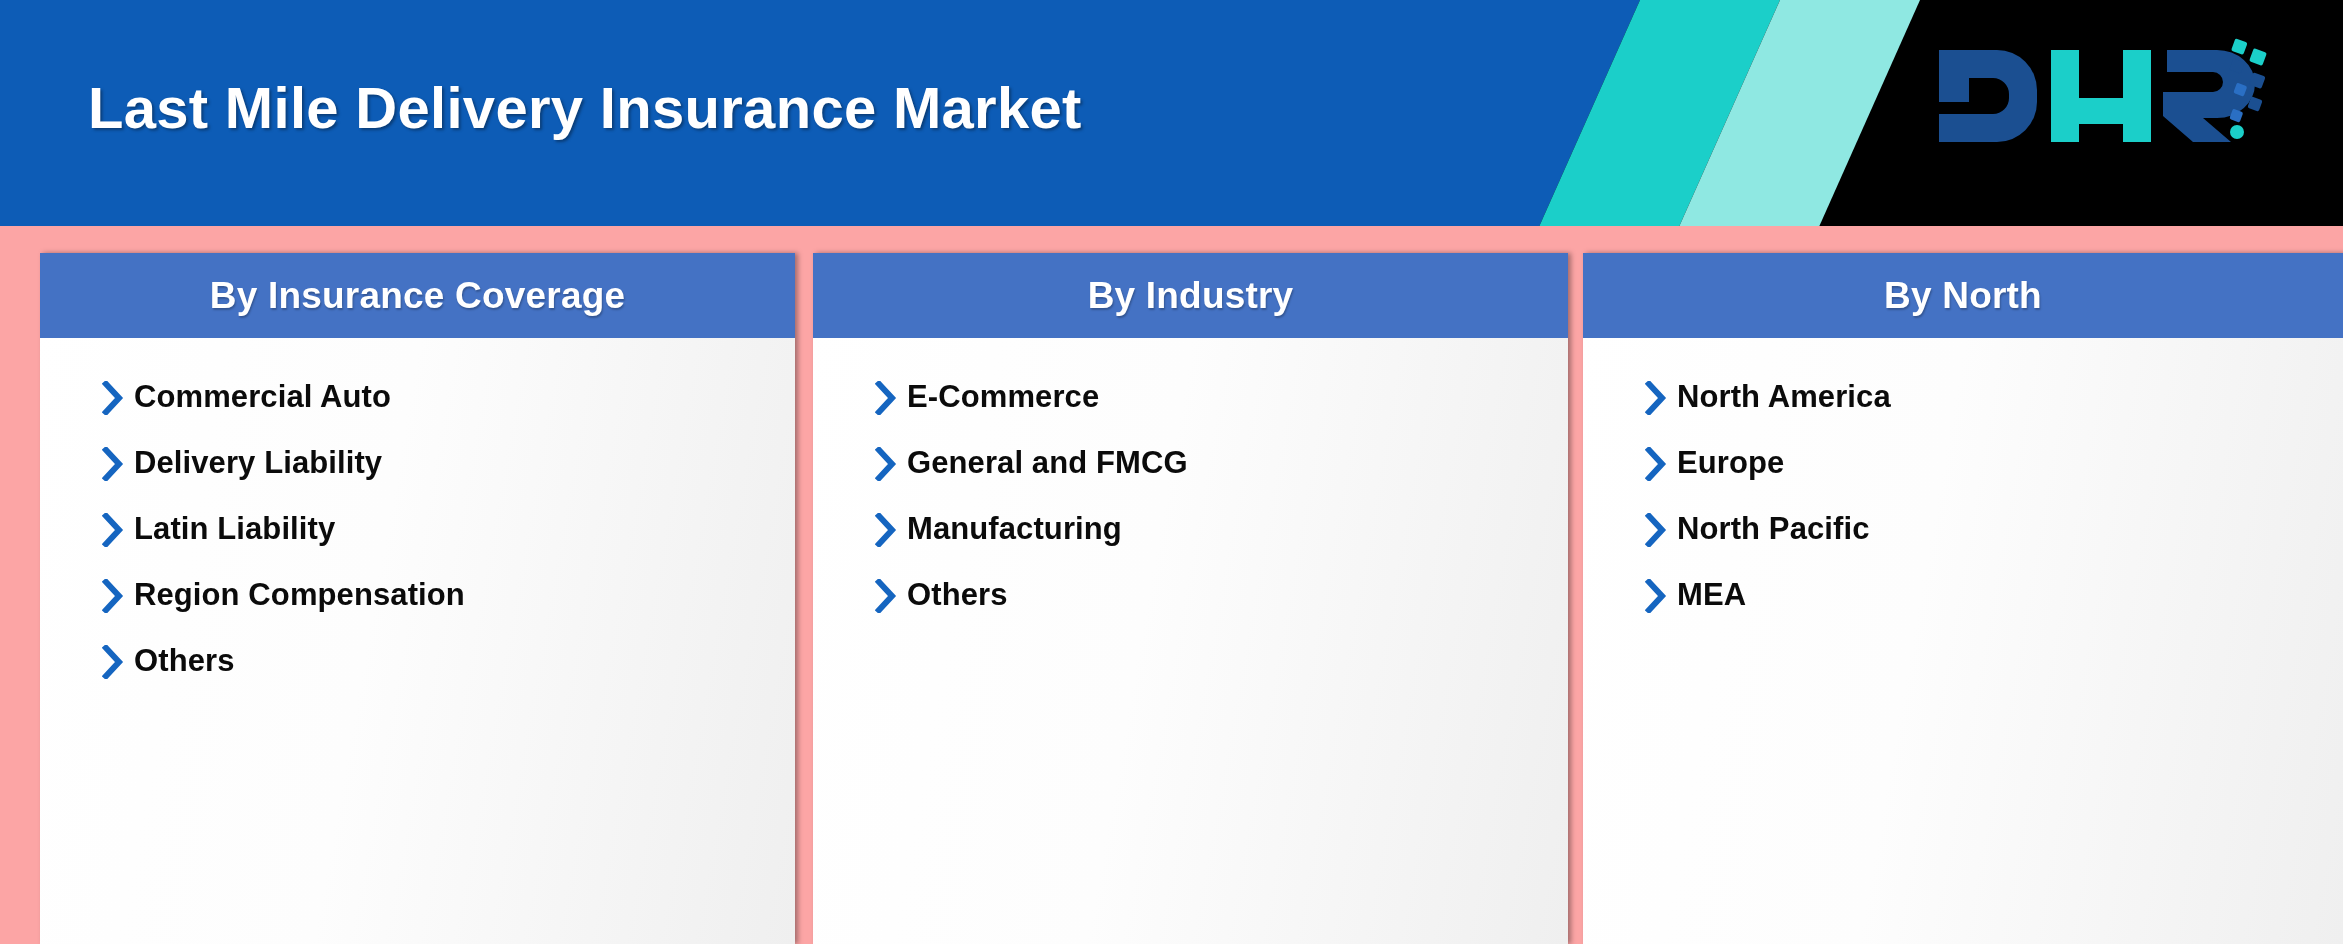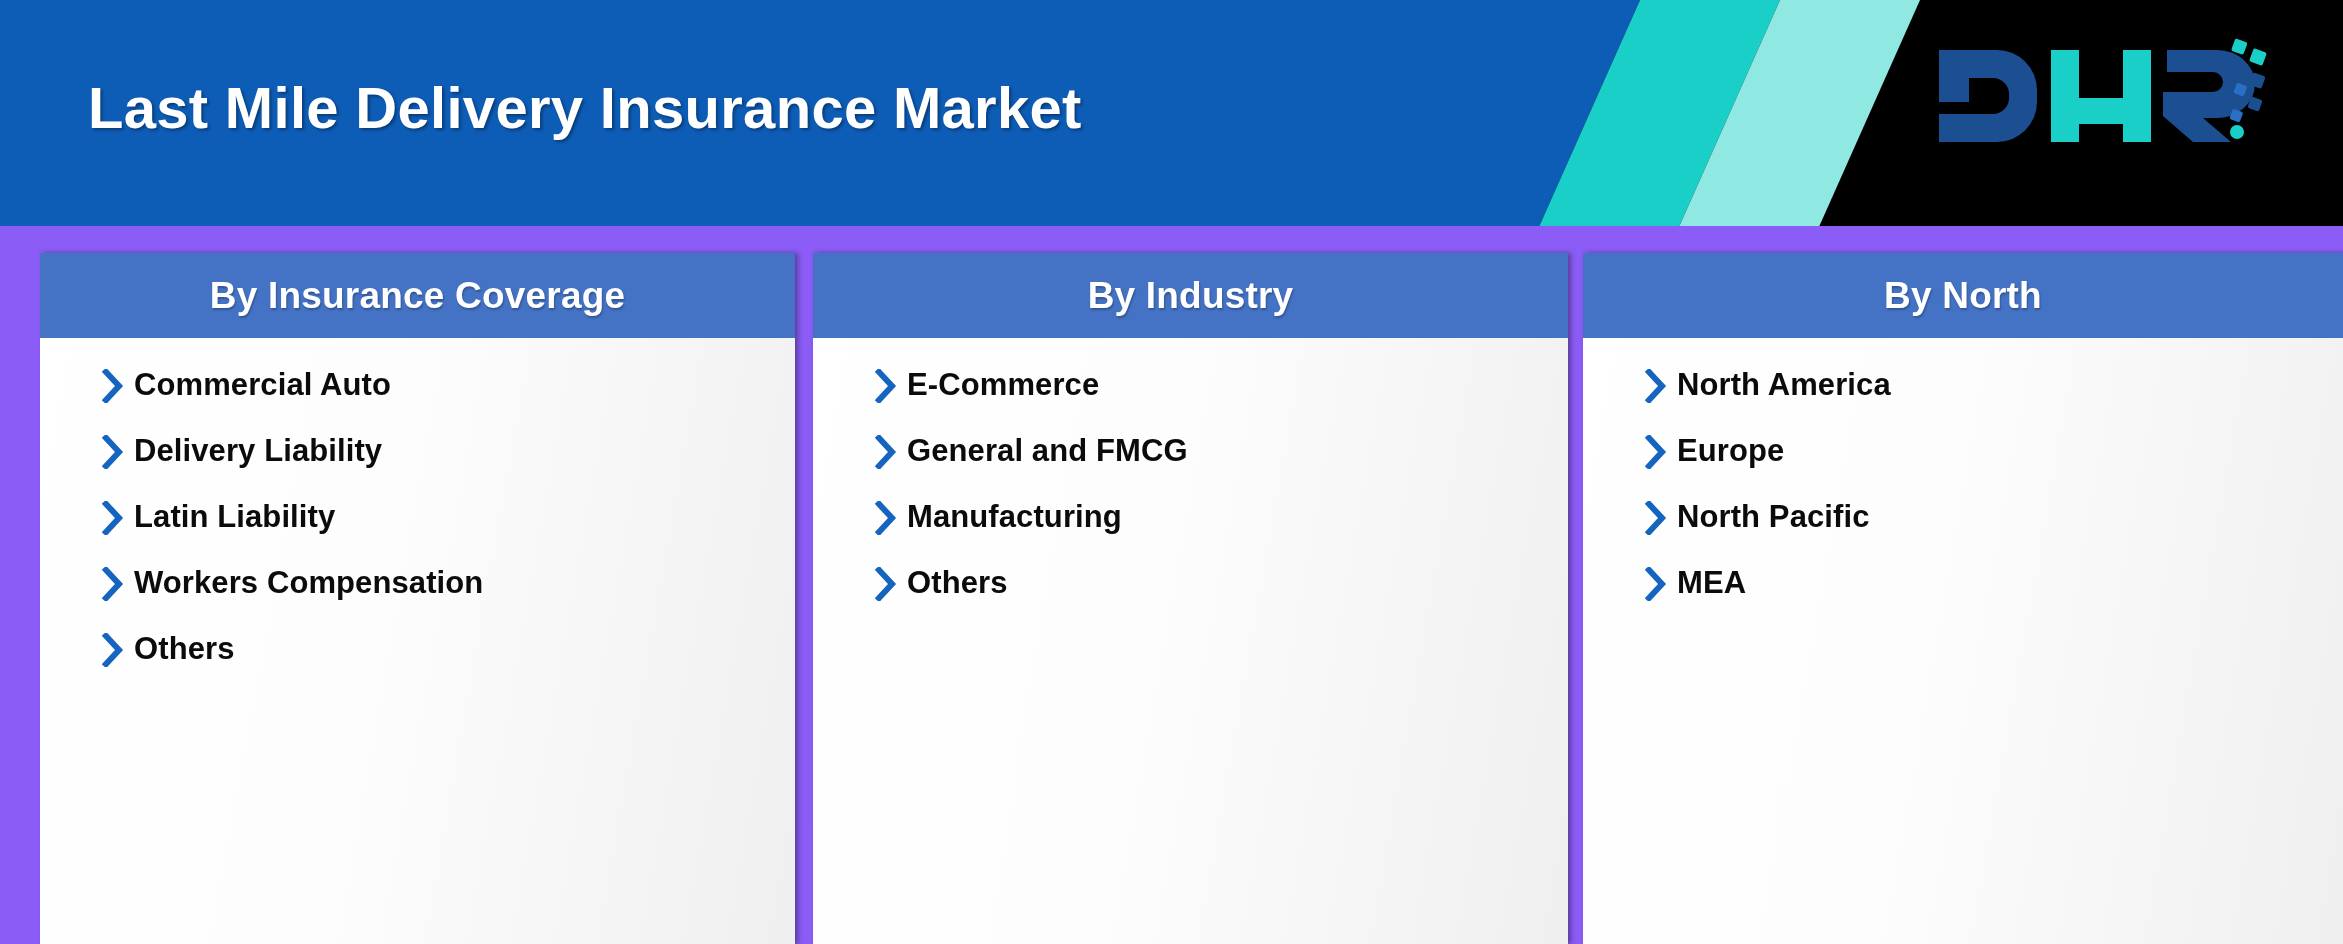--- a/index.html
+++ b/index.html
@@ -3,21 +3,21 @@
 <meta charset="utf-8">
 <style>
   * { margin:0; padding:0; box-sizing:border-box; }
   html, body {
     width:2343px; height:944px;
     background:#000000;
     font-family:"Liberation Sans", sans-serif;
     overflow:hidden;
   }
 
-  #root { position:relative; width:2343px; height:944px; background:#8b5cf6; }
+  #root { position:relative; width:2343px; height:944px; background:#fca5a5; }
 
   
   .header {
     position:absolute; left:0; top:0;
     width:2343px; height:226px;
     background:#000;
     overflow:hidden;
   }
   .header-blue {
     position:absolute; left:0; top:0;
@@ -69,21 +69,21 @@
     display:flex; align-items:center; justify-content:center;
     flex:0 0 auto;
   }
   .panel-head-title {
     font-size:37px; font-weight:bold; color:#ffffff;
     letter-spacing:0.2px;
     text-shadow:1px 2px 2px rgba(0,0,0,0.25);
     white-space:nowrap;
   }
 
-  .panel-list { padding:28px 0 0 0; flex:1 1 auto; }
+  .panel-list { padding:40px 0 0 0; flex:1 1 auto; }
   .list-item {
     display:flex; align-items:flex-start;
     padding:0 0 0 62px;
     margin-bottom:22px;
     min-height:44px;
   }
   .chev {
     flex:0 0 auto;
     width:22px; height:34px;
     margin-right:10px; margin-top:3px;
@@ -170,21 +170,21 @@
               </svg>
           </span>
           <span class="item-label">Latin Liability</span>
         </div>
         <div class="list-item">
           <span class="chev">
             <svg width="22" height="34" viewBox="0 0 22 34">
                 <path d="M4 3 L17 17 L4 31" stroke="#1565C0" stroke-width="6" fill="none" stroke-linecap="square"></path>
               </svg>
           </span>
-          <span class="item-label">Workers Compensation</span>
+          <span class="item-label">Region Compensation</span>
         </div>
         <div class="list-item">
           <span class="chev">
             <svg width="22" height="34" viewBox="0 0 22 34">
                 <path d="M4 3 L17 17 L4 31" stroke="#1565C0" stroke-width="6" fill="none" stroke-linecap="square"></path>
               </svg>
           </span>
           <span class="item-label">Others</span>
         </div>
       </div>

